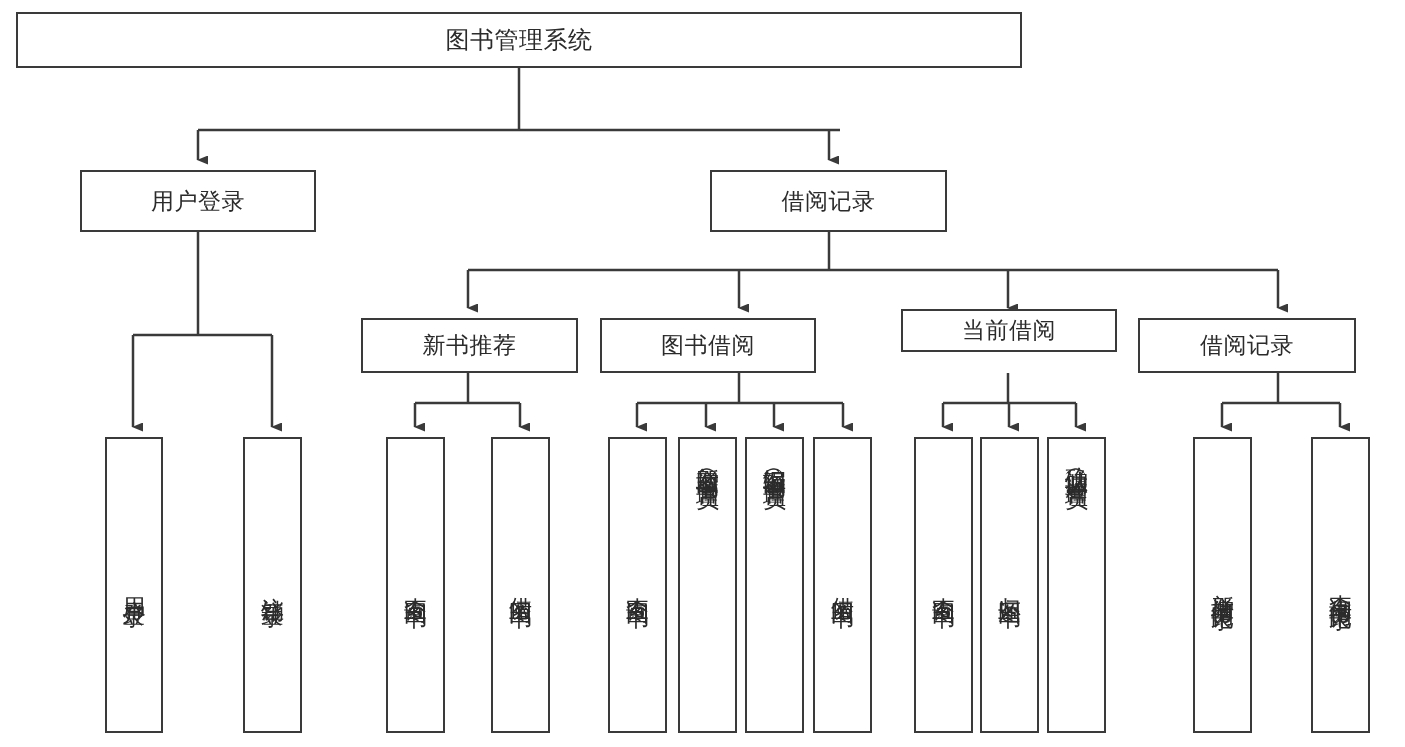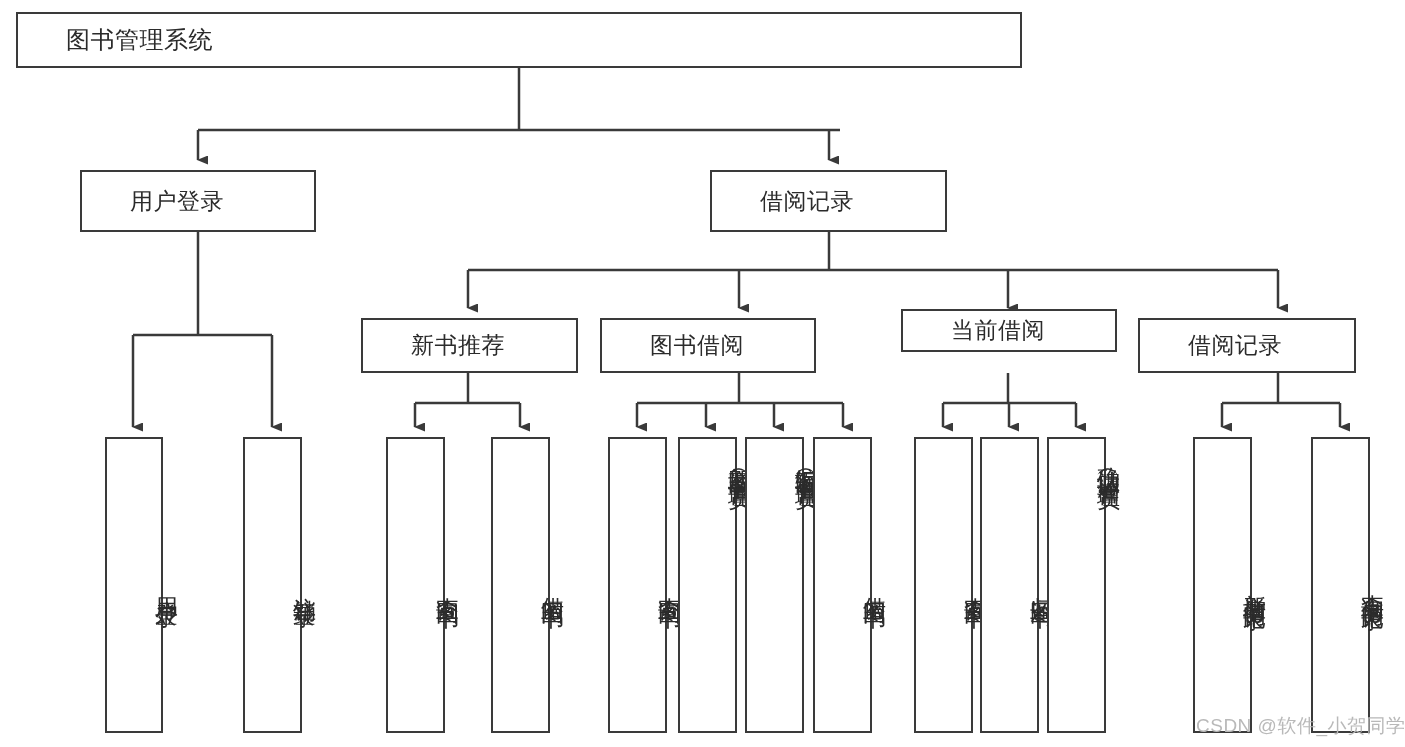--- a/index.html
+++ b/index.html
@@ -28,23 +28,22 @@
     height: 747px;
     pointer-events: none;
   }
   .node-box {
     position: absolute;
     box-sizing: border-box;
     border: 2.5px solid #3a3a3a;
     background: #ffffff;
     display: flex;
     align-items: center;
-    justify-content: flex-start;
+    justify-content: center;
     color: #2b2b2b;
-    padding-left: 48px;
   }
   .node-label {
     display: block;
     text-align: center;
     line-height: 1.14;
     white-space: pre;
     letter-spacing: 0.5px;
   }
   
   .node-h .node-label {
@@ -202,15 +201,14 @@
     <span class="node-label">确认归还（管理员）</span>
   </div>
 
   <div class="node-box node-v center-v" style="left:1193px; top:437px; width:59px; height:296px;">
     <span class="node-label">新增借阅记录</span>
   </div>
   <div class="node-box node-v center-v" style="left:1311px; top:437px; width:59px; height:296px;">
     <span class="node-label">查询借阅记录</span>
   </div>
 
-  <div class="watermark">CSDN @软件_小贺同学</div>
 
 </div>
 
 </body></html>

